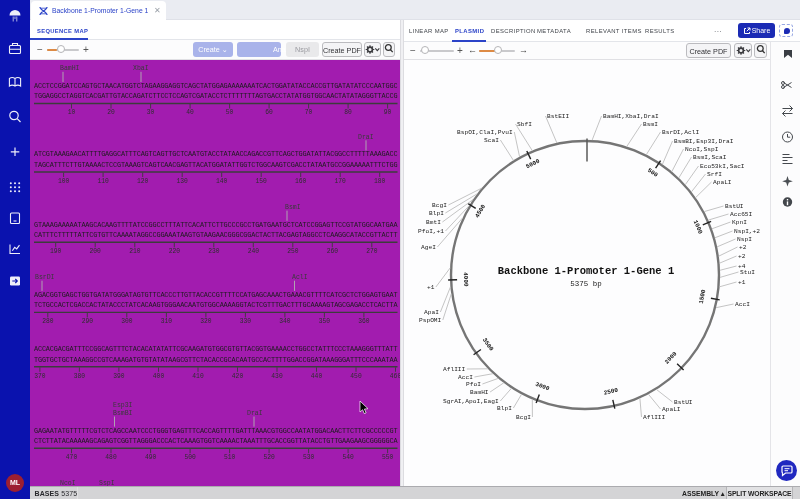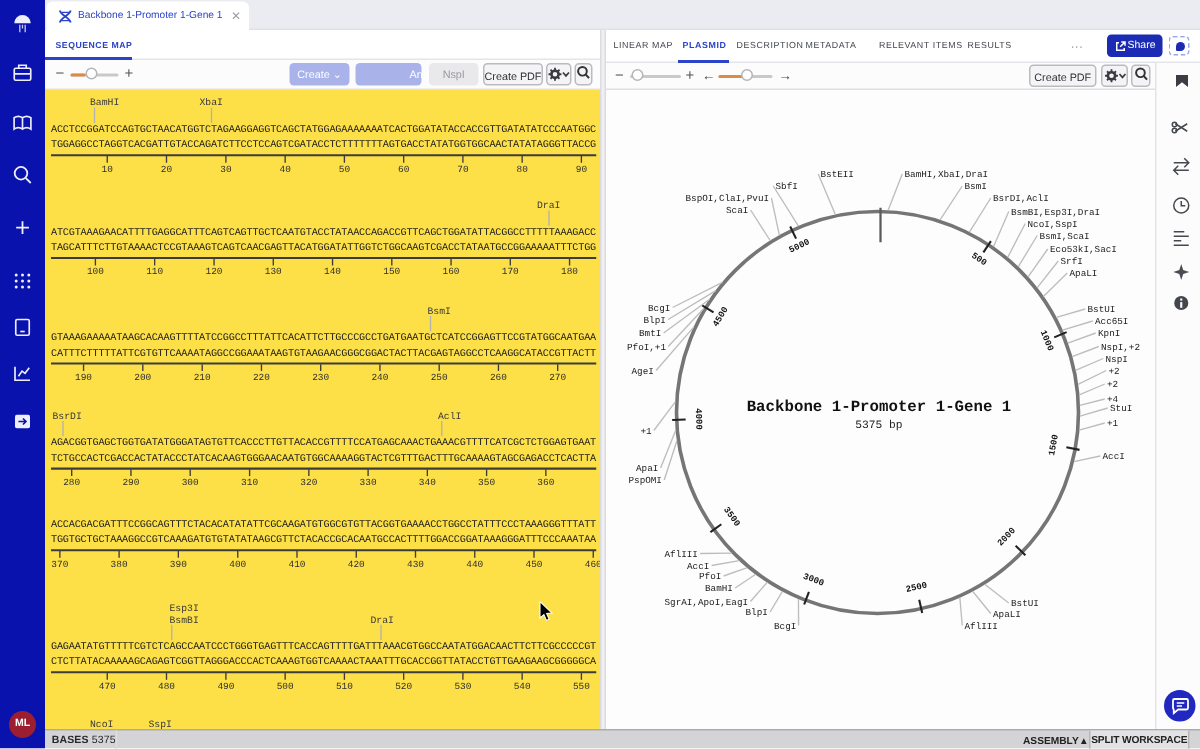--- a/index.html
+++ b/index.html
@@ -38,21 +38,21 @@
 
 #rtabs { left:404px; top:20px; width:396px; height:22px; background:#fff; border-bottom:1px solid #e3e5ea; }
 .rtab { position:absolute; top:8px; font-size:5.9px; letter-spacing:0.4px; color:#41454b; }
 .rtab.act { color:#2b43c8; font-weight:bold; }
 #punderline { position:absolute; left:48px; top:20px; width:34px; height:2px; background:#2b43c8; }
 #share { position:absolute; left:334px; top:3px; width:37px; height:15px; background:#1b2bb4; border-radius:3px; color:#fff; font-size:7px; line-height:15px; text-align:center; }
 #extbtn { position:absolute; left:375px; top:4px; width:14px; height:13px; border:1px dashed #97a7e3; border-radius:3px; background:#fff; }
 #extbtn i { position:absolute; left:3.5px; top:3px; width:6px; height:6px; background:#1b2bb4; border-radius:50% 50% 50% 15%; }
 
 
-#lpanel { left:30px; top:60px; width:370px; height:426px; background:#fde047; }
+#lpanel { left:30px; top:60px; width:370px; height:426px; background:#a21caf; }
 #divider { left:400px; top:20px; width:4px; height:466px; background:#f0f0f3; border-left:1px solid #dcdce0; border-right:1px solid #dcdce0; }
 #rpanel { left:404px; top:60px; width:366px; height:426px; background:#fdfdfe; }
 #rstrip { left:770px; top:42px; width:30px; height:444px; background:#fcfcfd; border-left:1px solid #e4e4e8; }
 .stripe { background:repeating-linear-gradient(180deg,#fdfdfe 0px,#fdfdfe 6px,#f6f6f9 6px,#f6f6f9 7.5px); }
 
 
 #status { left:30px; top:486px; width:770px; height:13px; background:#d4d4d6; border-top:1px solid #ababaf; font-size:7px; color:#222; }
 #status .bases { position:absolute; left:4.5px; top:3px; font-weight:bold; font-size:7px; letter-spacing:0.1px; color:#28282c; }
 #status .bases i { font-style:normal; font-weight:normal; }
 #status .div { position:absolute; left:46.5px; top:0; width:1px; height:13px; background:#bcbcbe; border-right:1px solid #e0e0e2; }

